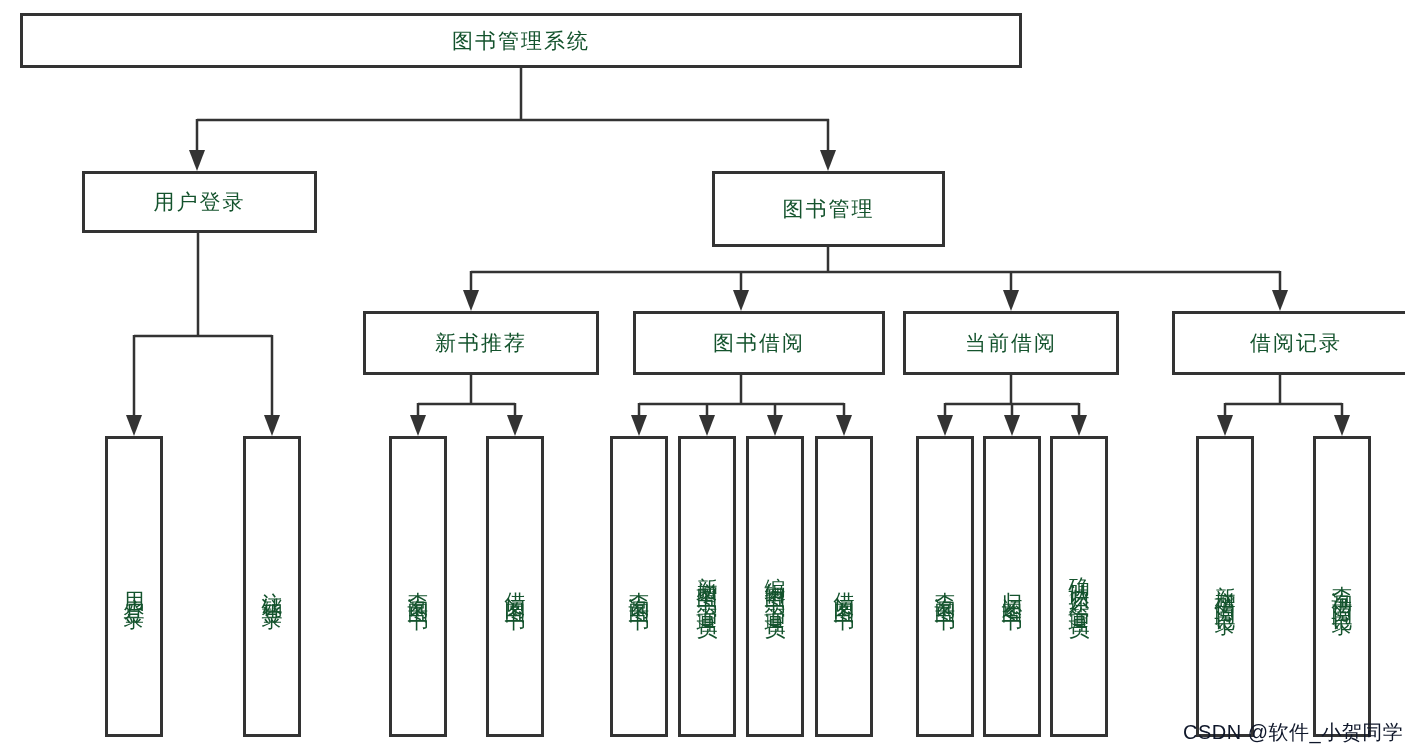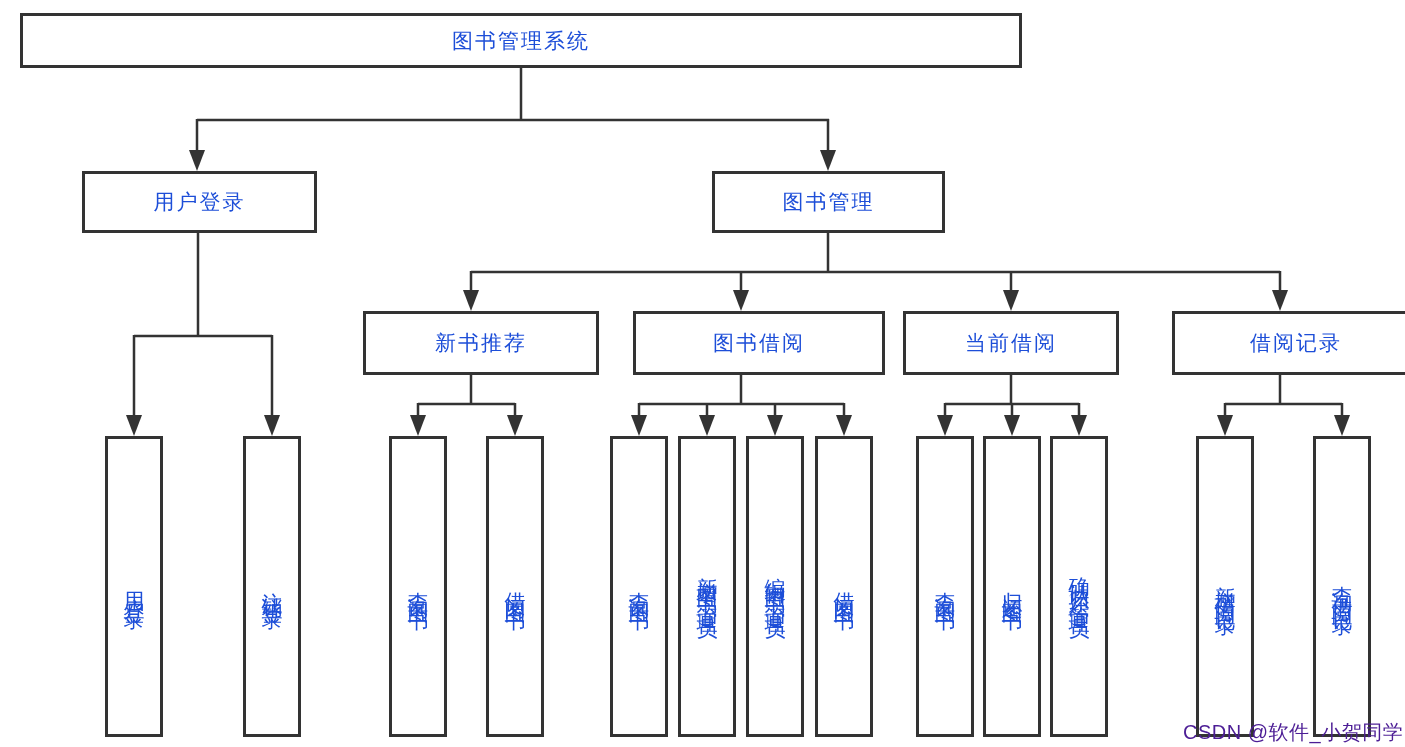--- a/index.html
+++ b/index.html
@@ -5,51 +5,51 @@
   html,body{margin:0;padding:0;}
   body{
     width:1405px;height:747px;position:relative;overflow:hidden;
     background:#ffffff;
     font-family:"Liberation Sans","DejaVu Sans",sans-serif;
   }
   .box{
     position:absolute;box-sizing:border-box;
     border:3px solid #333333;background:#ffffff;
     display:flex;align-items:center;justify-content:center;
-    color:#1d4ed8;
+    color:#14532d;
   }
   .h-label{font-size:21px;letter-spacing:2px;white-space:nowrap;}
   .v-label{
     writing-mode:vertical-rl;text-orientation:mixed;
     font-size:21px;letter-spacing:6px;line-height:1.05;white-space:nowrap;
   }
   
   #n-root{left:20px;top:13px;width:1002px;height:55px;}
   
   #n-user{left:82px;top:171px;width:235px;height:62px;}
-  #n-mgmt{left:712px;top:171px;width:233px;height:62px;text-align:center;}
+  #n-mgmt{left:712px;top:171px;width:233px;height:76px;text-align:center;}
   
   #n-s0{left:363px;top:311px;width:236px;height:64px;}
   #n-s1{left:633px;top:311px;width:252px;height:64px;}
   #n-s2{left:903px;top:311px;width:216px;height:64px;}
   #n-s3{left:1172px;top:311px;width:248px;height:64px;}
   
   .leaf{top:436px;width:58px;height:301px;}
   #n-l0{left:105px;}  #n-l1{left:243px;}
   #n-l2{left:389px;}  #n-l3{left:486px;}
   #n-l4{left:610px;}  #n-l5{left:678px;}
   #n-l6{left:746px;}  #n-l7{left:815px;}
   #n-l8{left:916px;}  #n-l9{left:983px;}  #n-l10{left:1050px;}
   #n-l11{left:1196px;} #n-l12{left:1313px;}
   svg.connectors{position:absolute;left:0;top:0;pointer-events:none;}
   svg.connectors path{stroke:#333333;stroke-width:2.5;fill:none;}
   svg.connectors polygon{fill:#333333;stroke:none;}
   .watermark{
     position:absolute;left:1183px;top:719px;z-index:10;
-    font-size:20px;color:#4c1d95;letter-spacing:0.5px;white-space:nowrap;
+    font-size:20px;color:#0f172a;letter-spacing:0.5px;white-space:nowrap;
   }
 </style>
 </head>
 <body>
 
 <svg class="connectors" width="1405" height="747" viewBox="0 0 1405 747">
   <path d="M521 67 V121
            M197 120 H829
            M197 119 V153 M828 119 V153
            M198 232 V337 M134 336 H272

